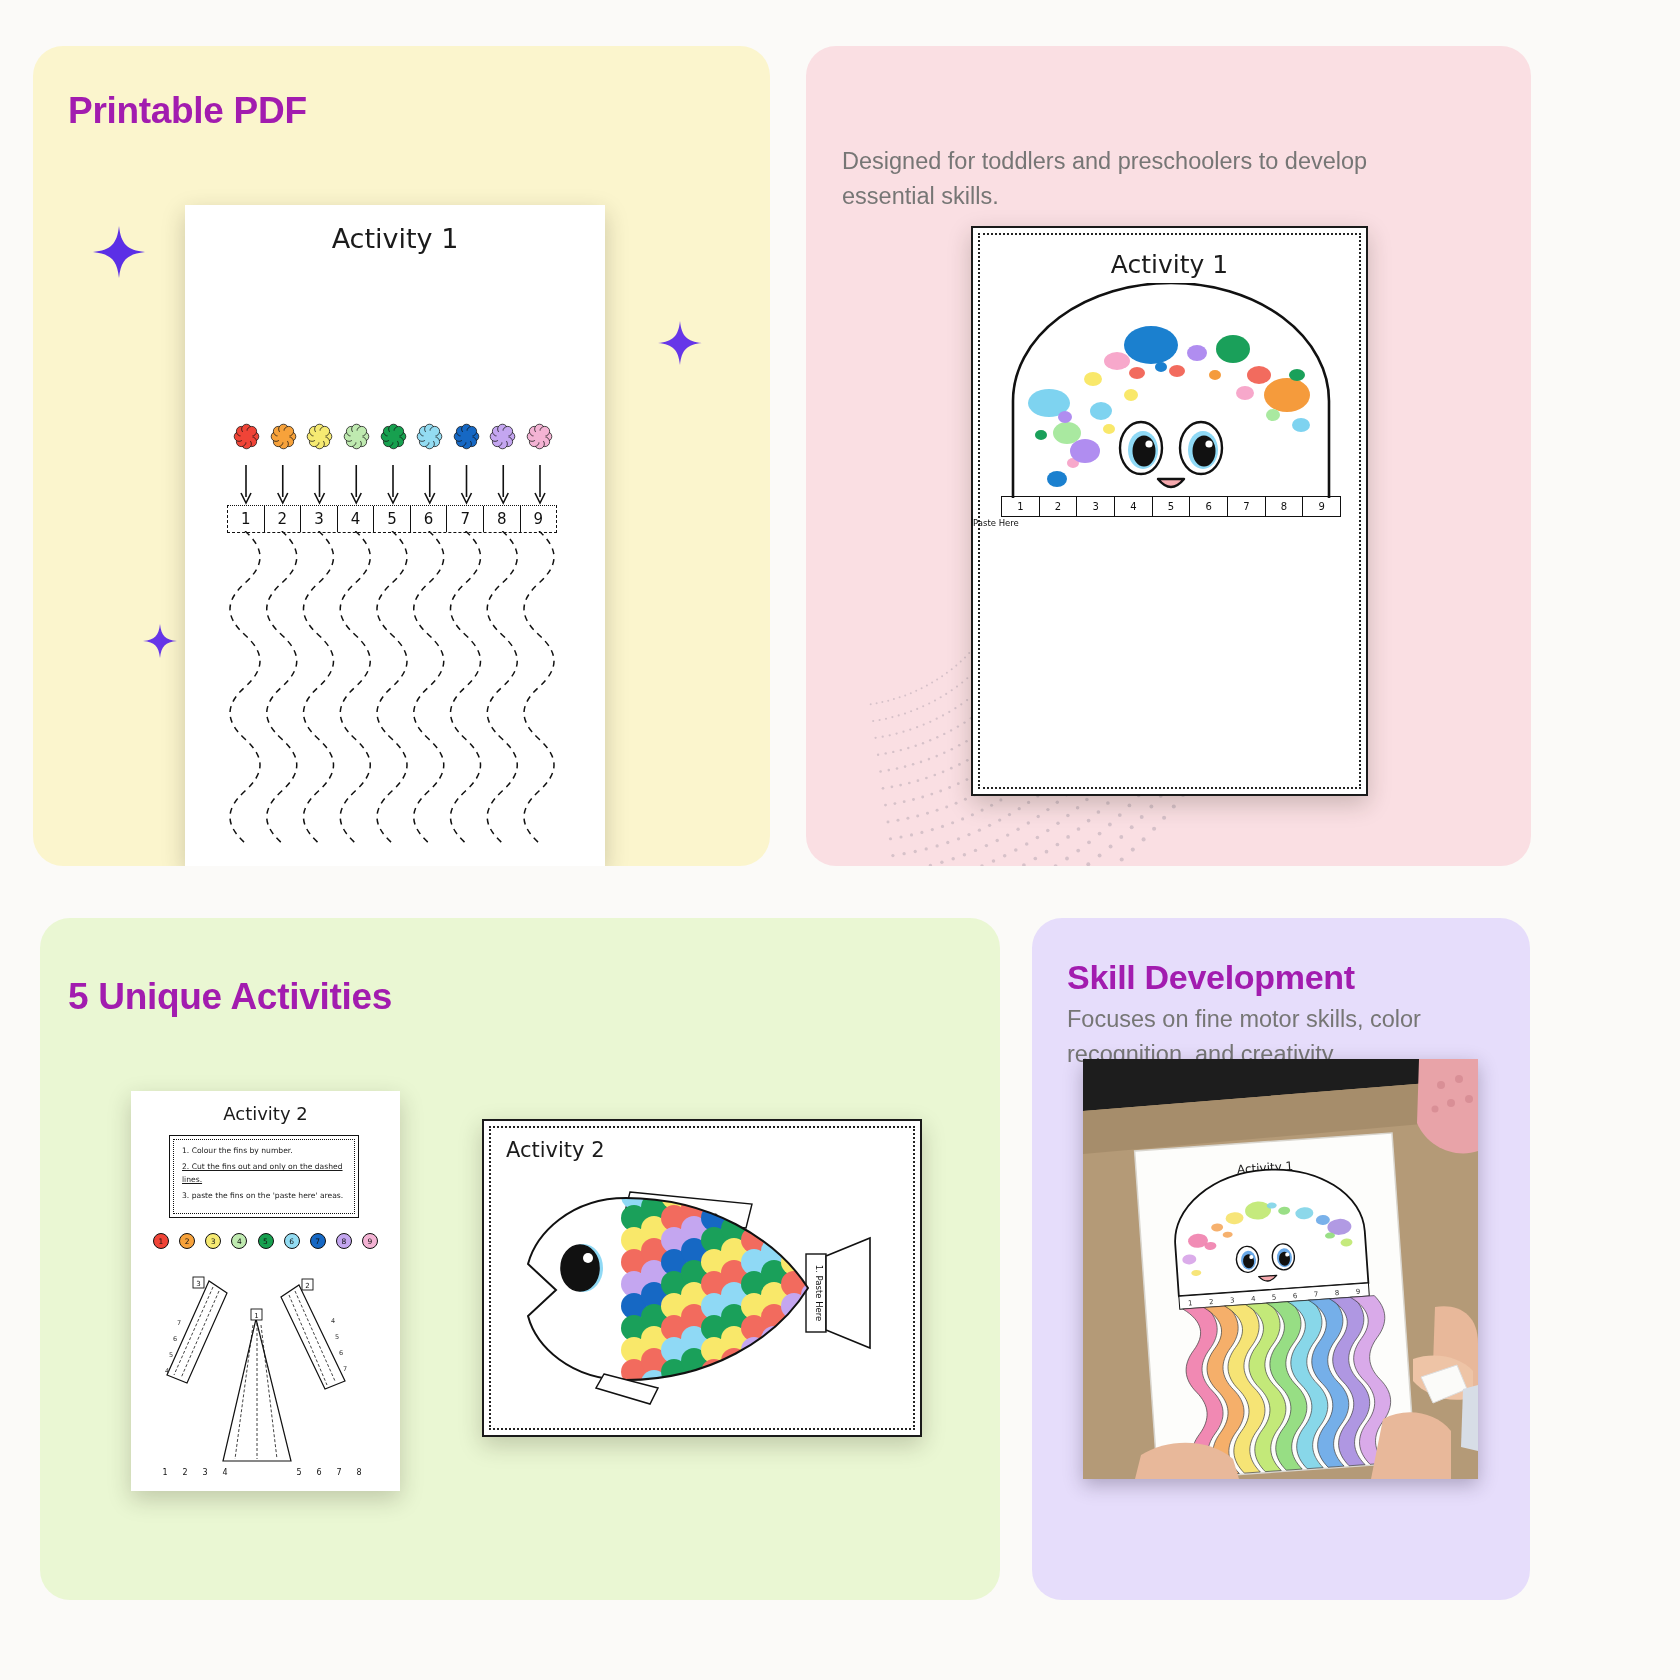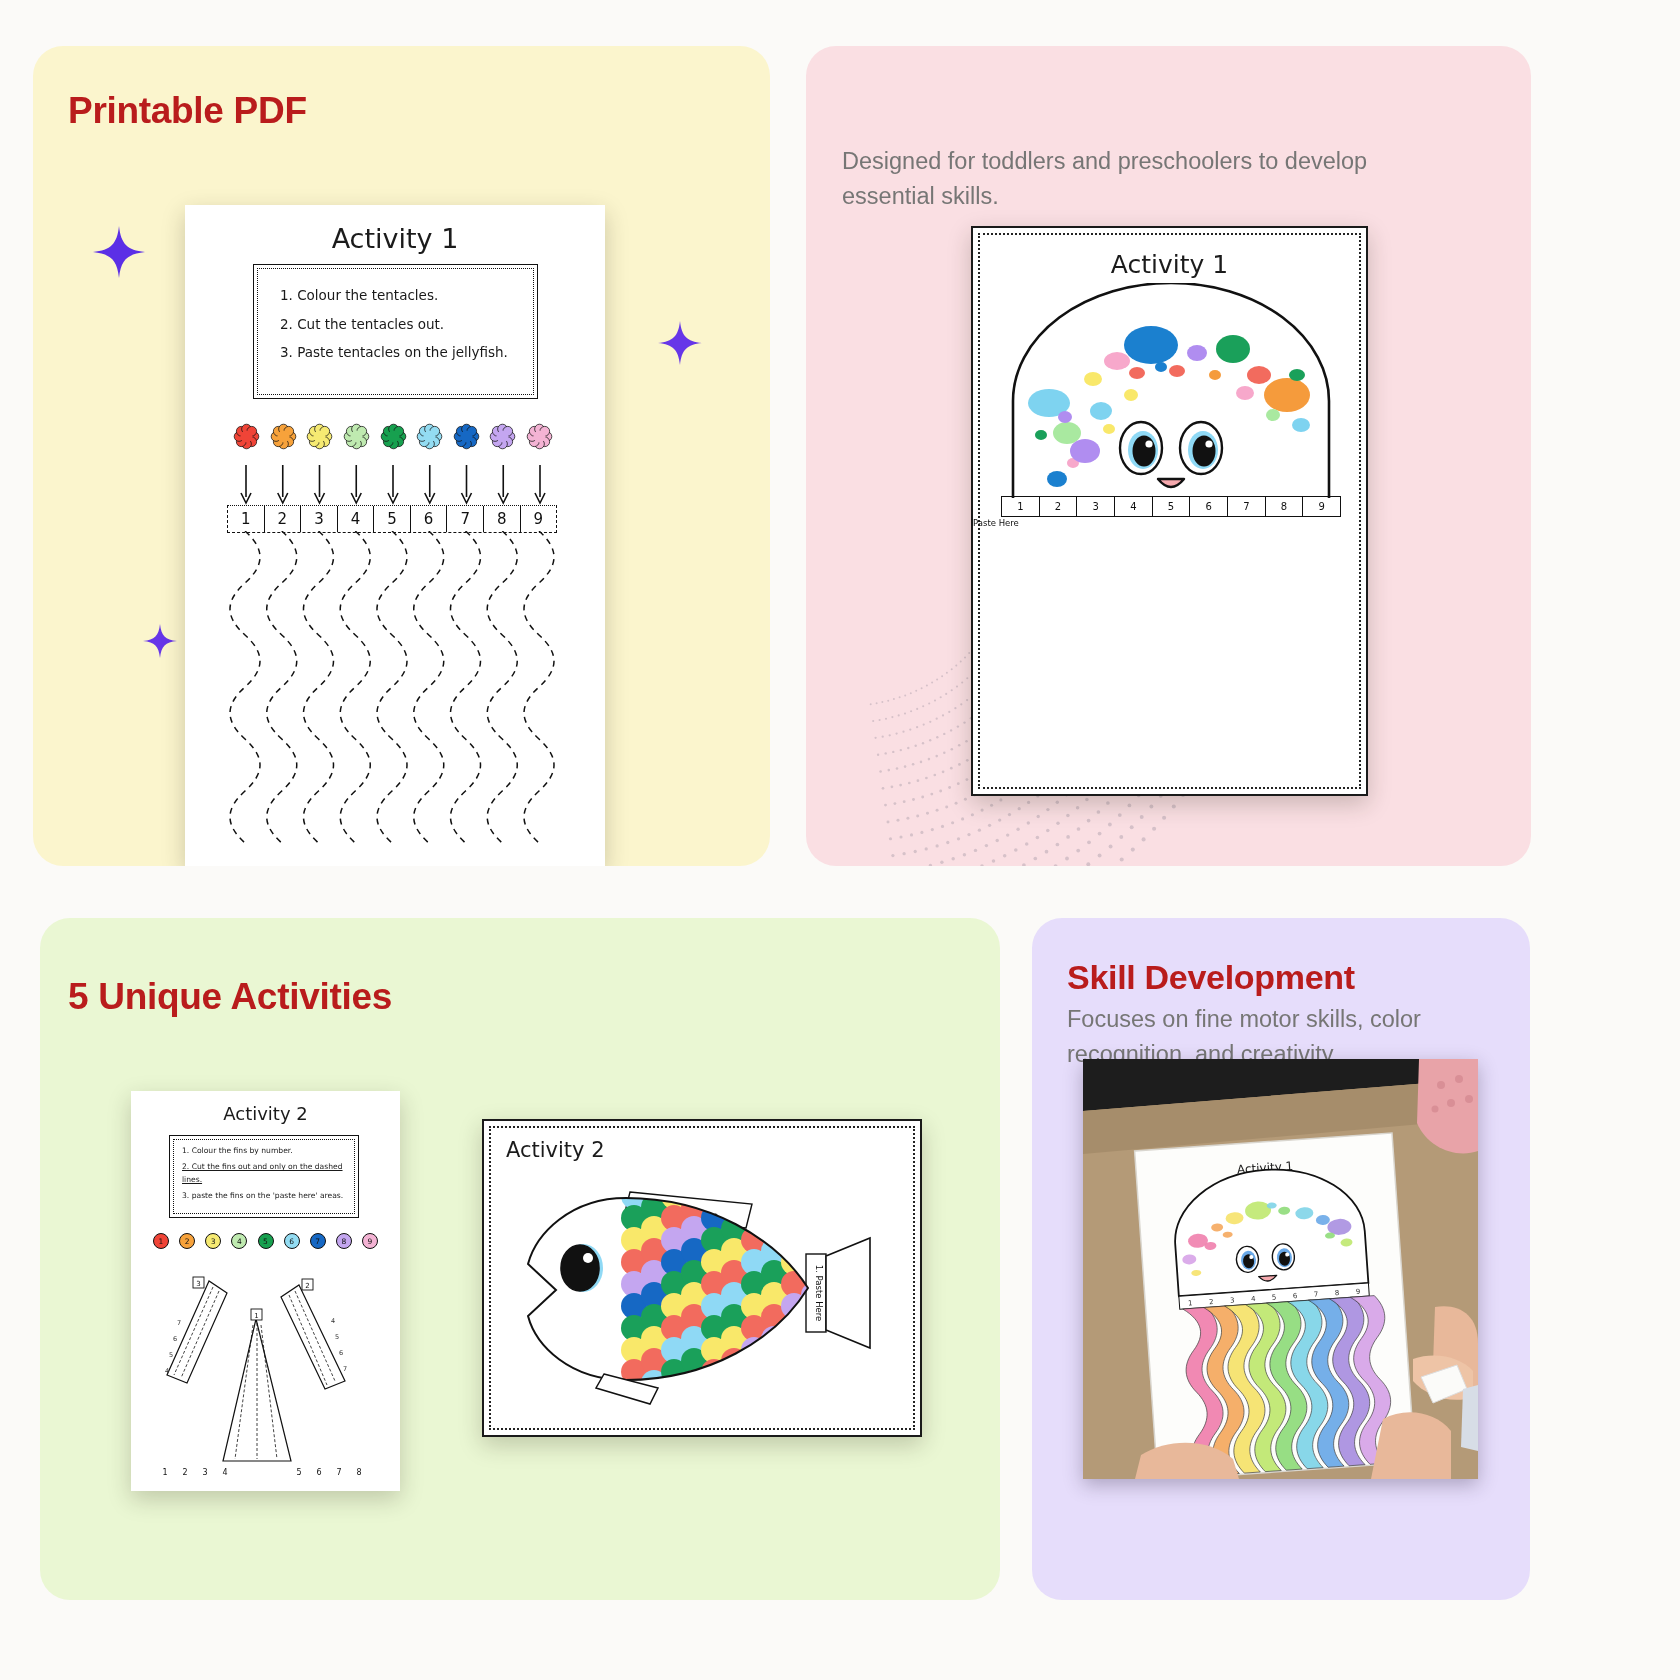--- a/index.html
+++ b/index.html
@@ -21,21 +21,21 @@
     border-radius: 30px;
     overflow: hidden;
   }
   .card-yellow { left: 33px;   top: 46px;   width: 737px;  height: 820px;  background: #fbf5cd; }
   .card-pink   { left: 806px;  top: 46px;   width: 725px;  height: 820px;  background: #fadfe3; }
   .card-green  { left: 40px;   top: 918px;  width: 960px;  height: 682px;  background: #eaf7d3; }
   .card-purple { left: 1032px; top: 918px;  width: 498px;  height: 682px;  background: #e6ddfb; }
 
   .card-title {
     font-weight: 700;
-    color: #b91c1c;
+    color: #a21caf;
     letter-spacing: -0.3px;
   }
   .card-sub {
     color: #767675;
     font-weight: 400;
   }
 
   
   .card-yellow .card-title { position:absolute; left:35px; top:44px; font-size:37px; }
   .card-yellow .card-sub   { position:absolute; left:35px; top:98px; width:600px; font-size:23.5px; line-height:1.47; }
@@ -133,27 +133,20 @@
     </div>
     <div class="sparkle" style="left:110px; top:578px;">
       <svg width="34" height="34" viewBox="0 0 52 52">
         <path d="M26 0 C28 18 34 24 52 26 C34 28 28 34 26 52 C24 34 18 28 0 26 C18 24 24 18 26 0 Z" fill="#6636e8"></path>
       </svg>
     </div>
 
     <div class="sheet" style="left:152px; top:159px; width:420px; height:661px;">
       <div class="ws-title" style="margin-top:18px; font-size:27px;">Activity 1</div>
 
-      <div class="instr-box" style="position:absolute; left:68px; top:59px; width:285px; height:135px;">
-        <ul class="instr-list" style="padding:16px 10px 0 26px; font-size:13.5px; line-height:2.12;">
-          <li>1. Colour the tentacles.</li>
-          <li>2. Cut the tentacles out.</li>
-          <li style="line-height:1.35; padding-top:5px;">3. Paste tentacles on the jellyfish.</li>
-        </ul>
-      </div>
 
       <div class="flower-row" id="flowerRow" style="left:48px; top:218px; width:320px; justify-content:space-between;">
           <div><svg width="27" height="27" viewBox="0 0 40 40">
               <circle cx="31.0" cy="20.0" r="7.2" fill="#f04437" stroke="#111" stroke-width="1.1"></circle>
               <circle cx="27.8" cy="27.8" r="7.2" fill="#f04437" stroke="#111" stroke-width="1.1"></circle>
               <circle cx="20.0" cy="31.0" r="7.2" fill="#f04437" stroke="#111" stroke-width="1.1"></circle>
               <circle cx="12.2" cy="27.8" r="7.2" fill="#f04437" stroke="#111" stroke-width="1.1"></circle>
               <circle cx="9.0" cy="20.0" r="7.2" fill="#f04437" stroke="#111" stroke-width="1.1"></circle>
               <circle cx="12.2" cy="12.2" r="7.2" fill="#f04437" stroke="#111" stroke-width="1.1"></circle>
               <circle cx="20.0" cy="9.0" r="7.2" fill="#f04437" stroke="#111" stroke-width="1.1"></circle>

